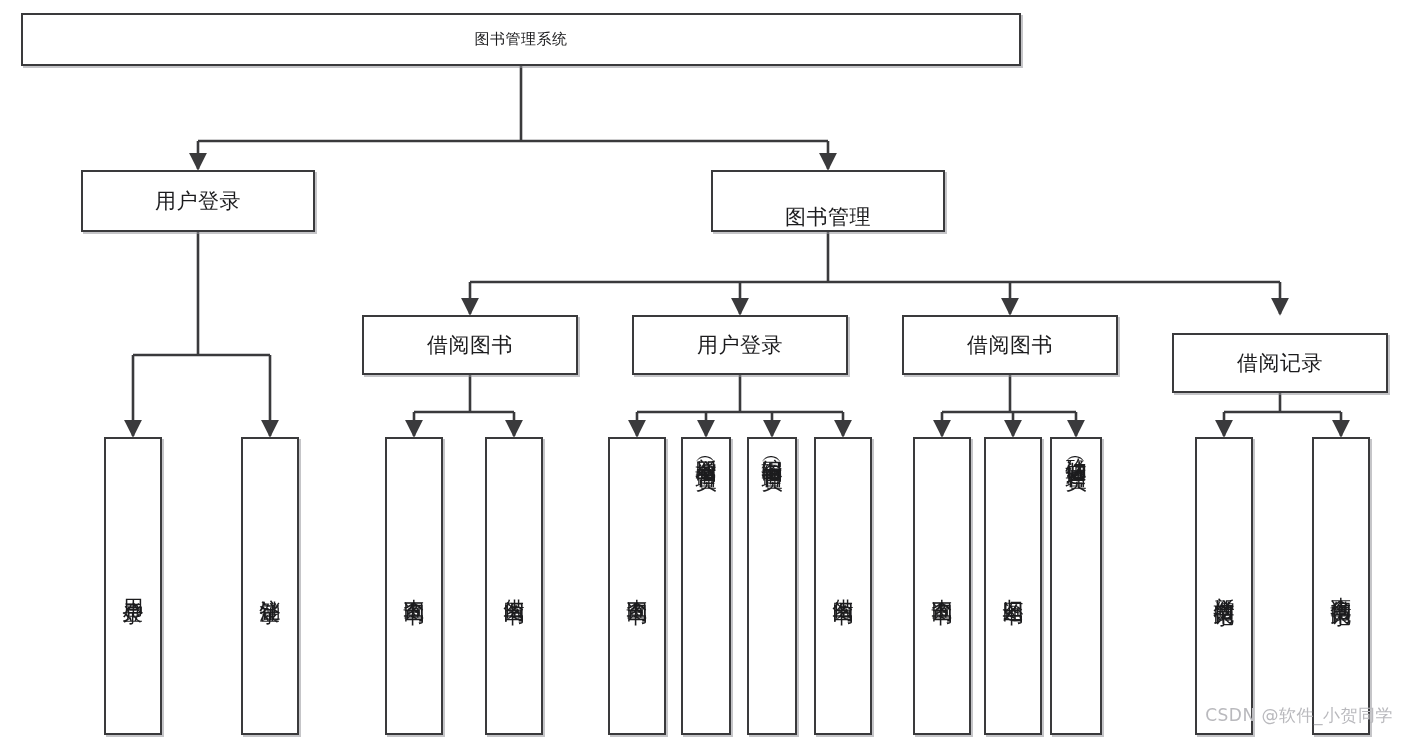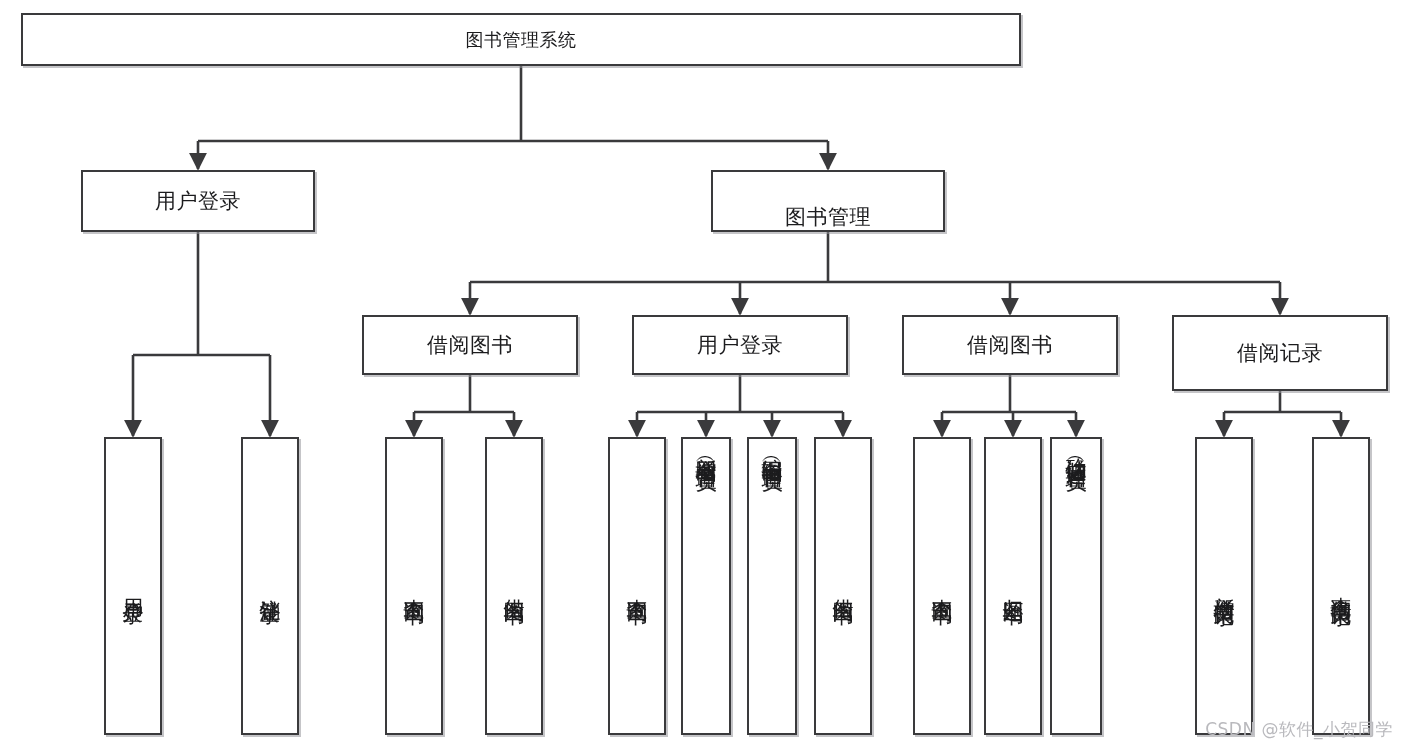--- a/index.html
+++ b/index.html
@@ -42,21 +42,21 @@
     text-align: center;
     line-height: 1.18;
     white-space: nowrap;
   }
   
   .node.horiz .label {
     font-size: 21px;
     letter-spacing: 0.5px;
   }
   .node.root .label {
-    font-size: 18px;
+    font-size: 15px;
   }
   
   .node.vert {
     align-items: flex-start;
     justify-content: center;
     padding-top: 0;
   }
   .node.vert .label {
     writing-mode: vertical-rl;
     text-orientation: upright;
@@ -64,21 +64,21 @@
     line-height: 1.05;
     letter-spacing: 2px;
     white-space: nowrap;
     margin: 0 auto;
   }
   .node.vert.tall .label  { align-self: flex-start; margin-top: 2px; }
   .node.vert.mid .label   { align-self: center; }
   .watermark {
     position: absolute;
     right: 12px;
-    bottom: 6px;
+    bottom: 20px;
     font-size: 17px;
     color: #b9b9bd;
     letter-spacing: 0.5px;
     white-space: nowrap;
     user-select: none;
   }
 </style>
 </head>
 <body>
 
@@ -139,21 +139,21 @@
       </div>
       <div class="node horiz" style="left: 362px; top: 315px; width: 216px; height: 60px;">
         <span class="label">借阅图书</span>
       </div>
       <div class="node horiz" style="left: 632px; top: 315px; width: 216px; height: 60px;">
         <span class="label">用户登录</span>
       </div>
       <div class="node horiz" style="left: 902px; top: 315px; width: 216px; height: 60px;">
         <span class="label">借阅图书</span>
       </div>
-      <div class="node horiz" style="left: 1172px; top: 315px; width: 216px; height: 76px;">
+      <div class="node horiz" style="left: 1172px; top: 333px; width: 216px; height: 60px;">
         <span class="label">借阅记录</span>
       </div>
       <div class="node vert mid" style="left: 104px; top: 437px; width: 58px; height: 298px;">
         <span class="label">用户登录</span>
       </div>
       <div class="node vert mid" style="left: 241px; top: 437px; width: 58px; height: 298px;">
         <span class="label">注销登录</span>
       </div>
       <div class="node vert mid" style="left: 385px; top: 437px; width: 58px; height: 298px;">
         <span class="label">查询图书</span>

